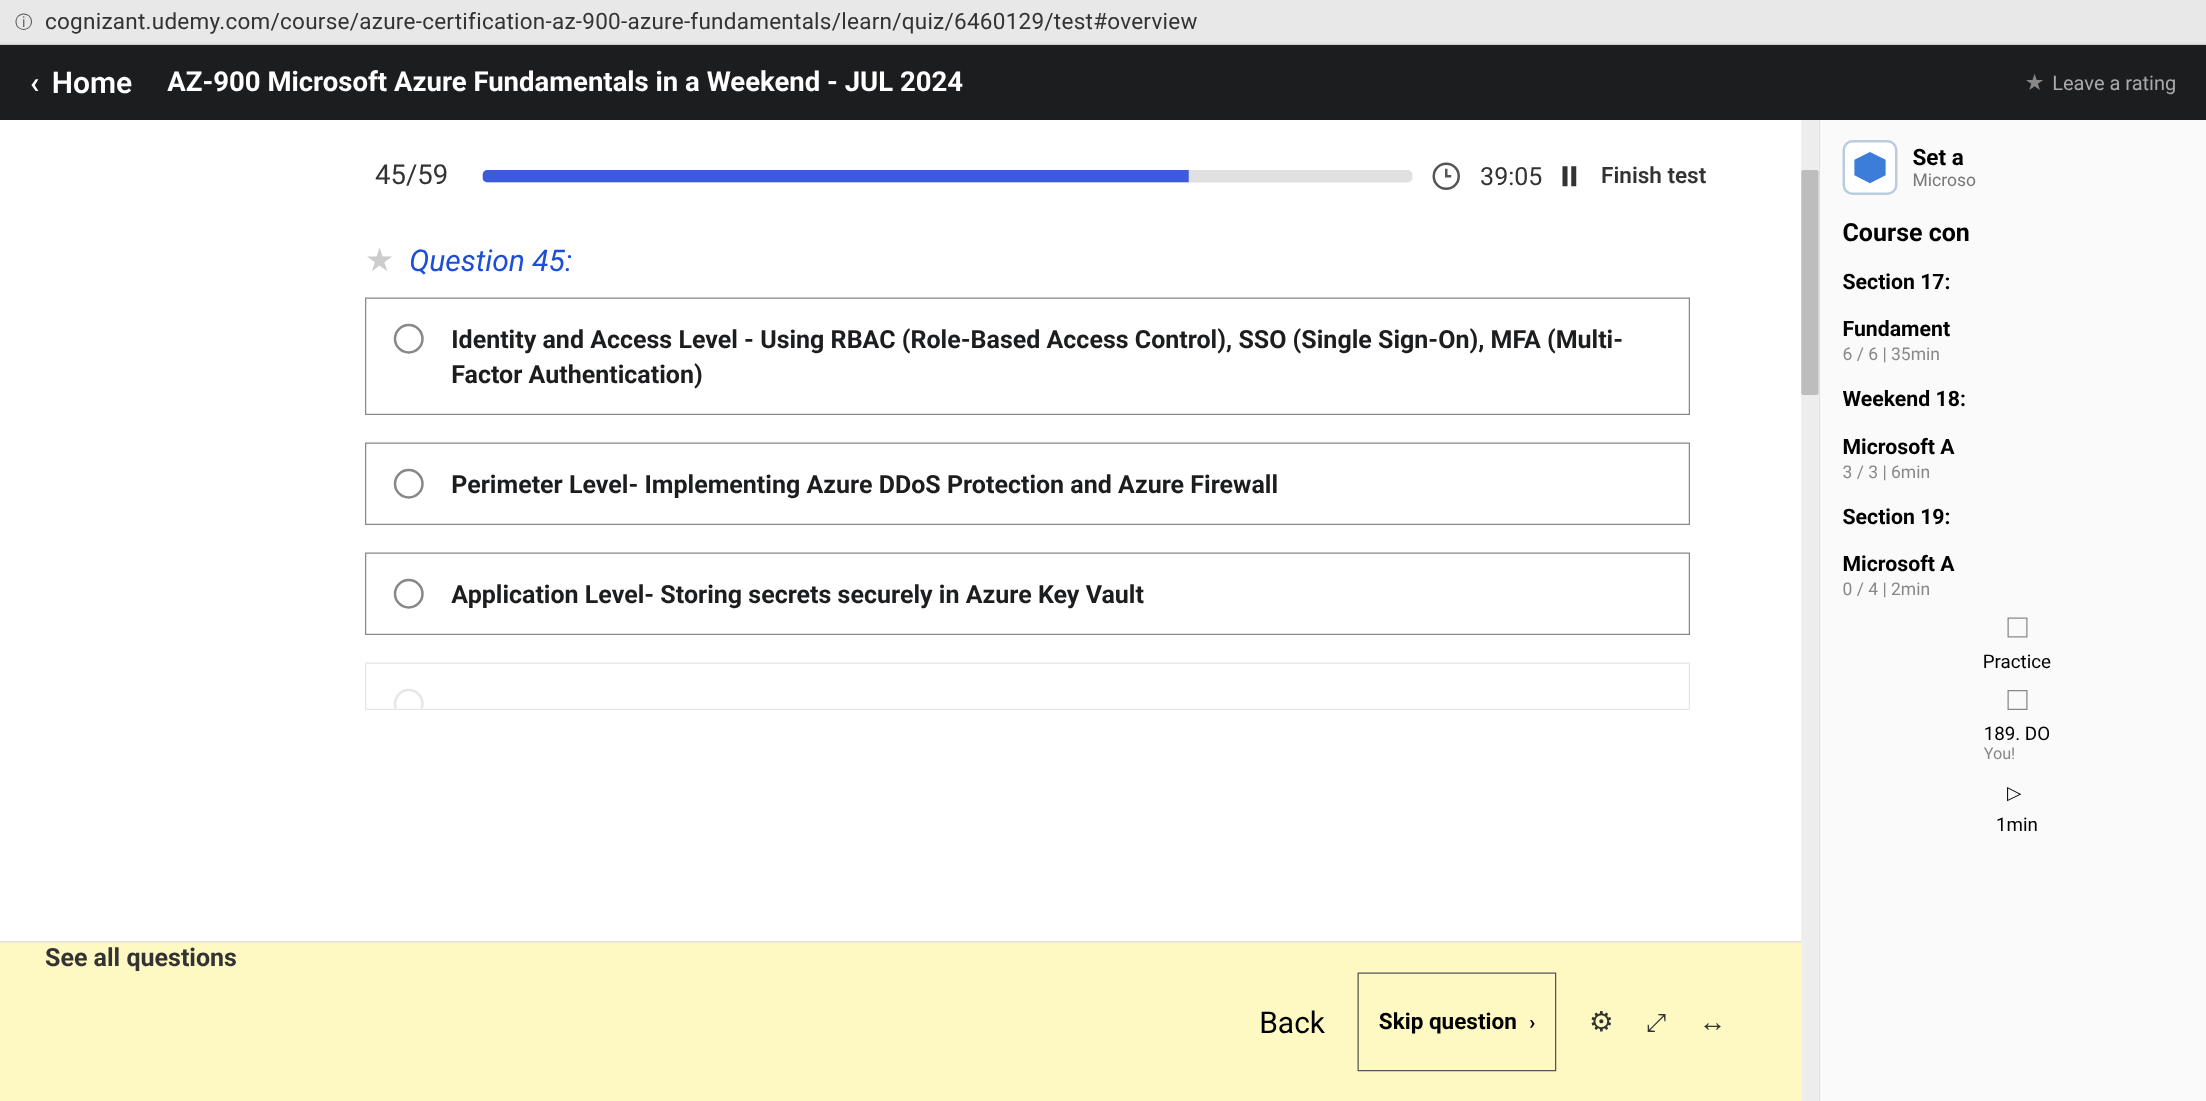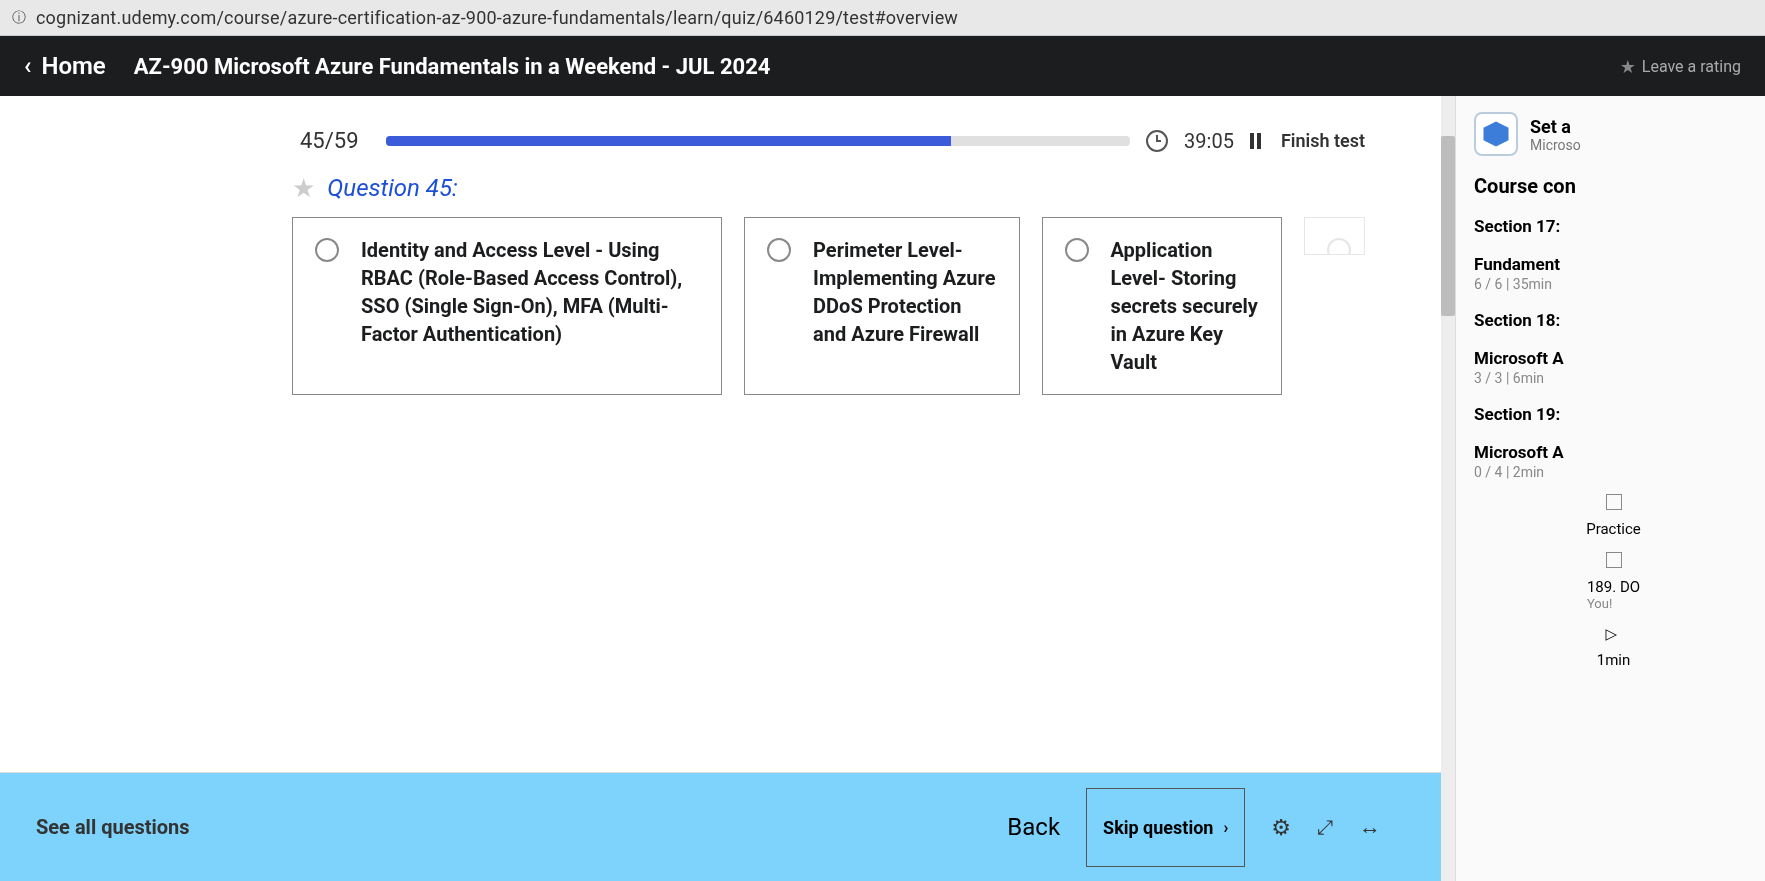--- a/index.html
+++ b/index.html
@@ -24,47 +24,47 @@
   .main { flex: 1; position: relative; background: #fff; overflow: hidden; }
   .sidebar { width: 310px; border-left: 1px solid #ddd; background: #fafafa; padding: 16px 12px 0 18px; overflow: hidden; font-size: 16px; }
 
   
   .scroll-track { position: absolute; right: 0; top: 0; width: 14px; height: 100%; background: #ededed; }
   .scroll-thumb { position: absolute; right: 0; top: 40px; width: 14px; height: 180px; background: #bdbdbd; border-radius: 2px; }
 
   .quiz-wrap { padding: 32px 90px 0 300px; }
 
   
-  .prog-row { display: flex; align-items: center; gap: 16px; margin-bottom: 20px; }
+  .prog-row { display: flex; align-items: center; gap: 16px; margin-bottom: 40px; }
   .prog-count { font-size: 22px; color: #333; min-width: 70px; }
   .prog-bar { flex: 1; height: 10px; background: #e0e0e0; border-radius: 4px; overflow: hidden; }
   .prog-fill { height: 100%; background: #3b5bdb; width: 76%; }
   .clock-icon { width: 22px; height: 22px; border: 2px solid #555; border-radius: 50%; position: relative; }
   .clock-icon::before { content: ""; position: absolute; top: 3px; left: 8px; width: 2px; height: 6px; background: #555; }
   .clock-icon::after { content: ""; position: absolute; top: 8px; left: 8px; width: 5px; height: 2px; background: #555; }
   .time-left { font-size: 20px; color: #333; }
   .pause-icon { display: inline-flex; gap: 3px; align-items: center; }
   .pause-icon span { width: 4px; height: 16px; background: #333; }
   .finish-btn { font-size: 18px; font-weight: 600; color: #333; cursor: pointer; margin-left: 4px; }
 
   
   .q-header { display: flex; align-items: center; gap: 12px; margin-bottom: 14px; margin-left: -8px;}
   .q-star { color: #ccc; font-size: 26px; cursor: pointer; }
   .q-label { font-size: 24px; color: #1d4ed8; font-style: italic; }
 
   .q-text { font-size: 22px; font-weight: 700; color: #1c1d1f; line-height: 1.4; margin-bottom: 28px; margin-left: -8px; max-width: 980px;}
 
   
-  .options { display: flex; gap: 22px; margin-left: -8px;}
+  .options { display: flex; flex-direction: column; gap: 22px; margin-left: -8px;}
   .option { border: 1px solid #888; padding: 18px 22px; display: flex; align-items: flex-start; gap: 22px; cursor: pointer; background: #fff; max-width: 1060px;}
   .radio { width: 24px; height: 24px; border: 2px solid #888; border-radius: 50%; flex-shrink: 0; margin-top: 2px; }
   .option-text { font-size: 20px; font-weight: 700; color: #1c1d1f; line-height: 1.4; }
 
   
-  .bottom-bar { position: absolute; left: 0; right: 14px; bottom: 0; height: 109px; border-top: 1px solid #ddd; display: flex; align-items: center; justify-content: space-between; padding: 0 60px 0 36px; background: #7dd3fc; }
+  .bottom-bar { position: absolute; left: 0; right: 14px; bottom: 0; height: 128px; border-top: 1px solid #ddd; display: flex; justify-content: space-between; padding: 0 60px 0 36px; background: #fef9c3; }
   .see-all { font-size: 20px; font-weight: 700; color: #333; cursor: pointer; }
   .bottom-right { display: flex; align-items: center; gap: 26px; }
   .back-btn { font-size: 24px; font-weight: 400; cursor: pointer; }
   .skip-btn { border: 1px solid #555; padding: 28px 16px; font-size: 18px; font-weight: 700; cursor: pointer; display: flex; align-items: center; gap: 10px; }
   .skip-btn .chev { font-size: 16px; }
   .ctrl-icon { font-size: 22px; color: #333; cursor: pointer; }
   .expand-icon { font-size: 20px; color: #333; cursor: pointer; transform: rotate(0deg); }
   .diag-icon { font-size: 22px; color: #333; cursor: pointer; }
 
   
@@ -180,21 +180,21 @@
     </div>
 
     <div class="sb-title">Course con</div>
 
     <div class="sb-section">
       <div class="sec-head">Section 17:</div>
       <div class="sec-head">Fundament</div>
       <div class="sec-sub">6 / 6 | 35min</div>
     </div>
     <div class="sb-section">
-      <div class="sec-head">Section 18:</div>
+      <div class="sec-head">Weekend 18:</div>
       <div class="sec-head">Microsoft A</div>
       <div class="sec-sub">3 / 3 | 6min</div>
     </div>
     <div class="sb-section">
       <div class="sec-head">Section 19:</div>
       <div class="sec-head">Microsoft A</div>
       <div class="sec-sub">0 / 4 | 2min</div>
     </div>
 
     <div class="sb-item">

